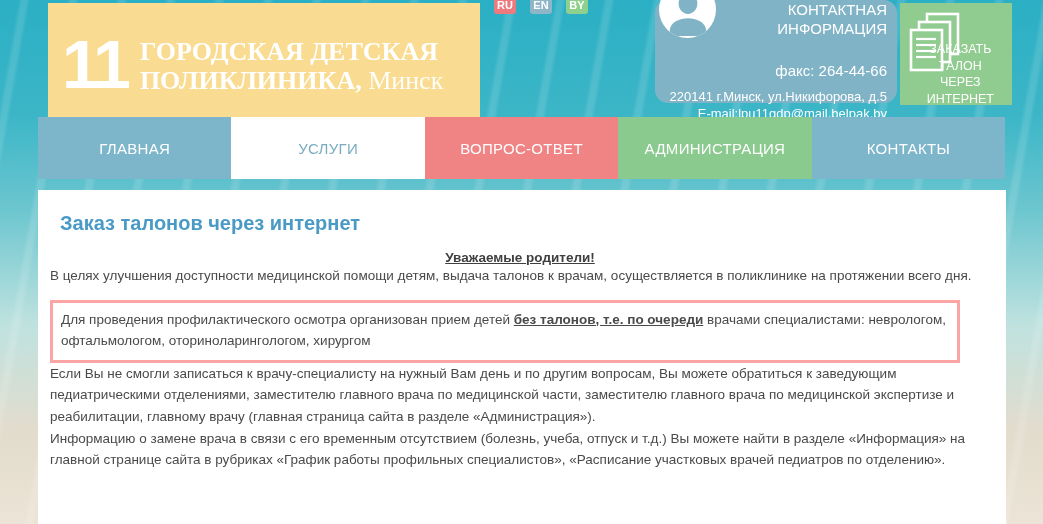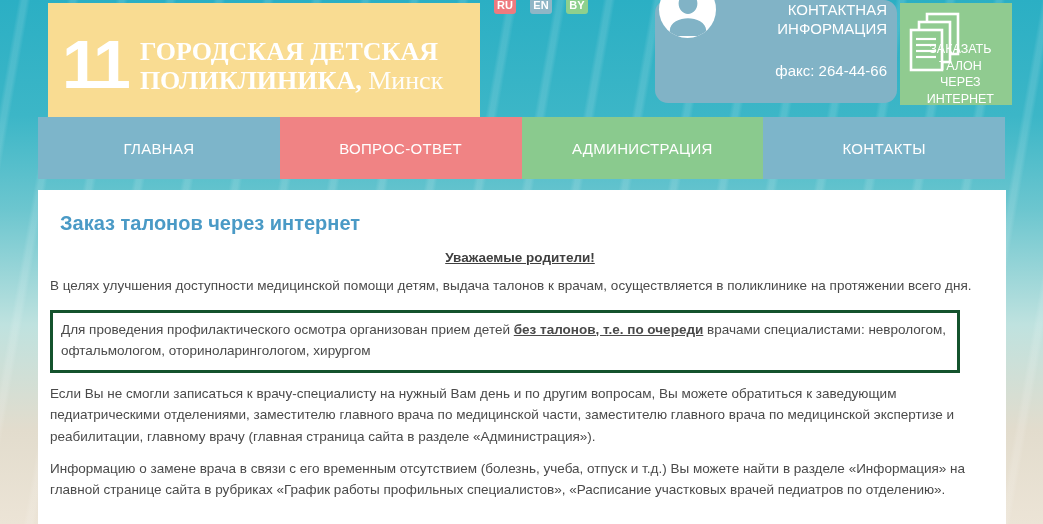--- a/index.html
+++ b/index.html
@@ -41,22 +41,22 @@
   .nav{position:absolute;left:38px;top:117px;width:967px;height:62px;display:flex;}
   .nav-tab{flex:1;display:flex;align-items:center;justify-content:center;font-size:15px;color:#fff;cursor:pointer;letter-spacing:.3px;}
   .tab-0{background:#7db5ca}.tab-1{background:#ffffff;color:#7babc0}.tab-2{background:#8aca8e}
   .tab-3{background:#f08384}.tab-4{background:#7db5ca}
 
   
   .main{position:absolute;left:38px;top:190px;width:968px;height:385px;background:#fff;box-sizing:border-box;
         padding:12px 16px 16px 12px;color:#4a4a4a;font-size:13.5px;}
   .page-title{color:#4a9ac6;font-size:20px;font-weight:bold;margin:10px 0 0 10px;}
   .greeting{text-align:center;font-weight:bold;text-decoration:underline;margin-top:15px;color:#3f3f3f;font-size:13.5px;}
-  .para{margin-top:10px;line-height:1.6;}
-  .highlight-box{border:3px solid #14532d;margin:13px 30px 0 0;padding:3px 10px 8px 8px;}
+  .para{line-height:1.6;}
+  .highlight-box{border:3px solid #fca5a5;margin:13px 30px 0 0;padding:3px 10px 8px 8px;}
   .highlight-box .para{margin-top:3px;}
   .emph{font-weight:bold;text-decoration:underline;}
   ul.schedule{margin:9px 0 0 0;padding-left:30px;}
   ul.schedule li{line-height:1.65;}
 </style>
 </head>
 <body>
 
 <div class="logo">
   <span class="logo-number">11</span>
@@ -80,20 +80,24 @@
     </svg>
   </div>
   <div class="contact-title">
     <span>КОНТАКТНАЯ</span><br>
     <span>ИНФОРМАЦИЯ</span>
   </div>
   <div class="contact-phones">
     <br>
     <span>факс: 264-44-66</span>
   </div>
+  <div class="contact-address">
+    <span>220141 г.Минск, ул.Никифорова, д.5</span><br>
+    <span>E-mail:lpu11gdp@mail.belpak.by</span>
+  </div>
 </div>
 
 <div class="order-btn">
   <span class="order-icon">
     <svg width="58" height="64" viewBox="0 0 58 64" xmlns="http://www.w3.org/2000/svg">
       <rect x="21" y="3" width="31" height="40" fill="none" stroke="#fff" stroke-width="2.6"></rect>
       <rect x="13" y="11" width="31" height="40" fill="#90cb90" stroke="#fff" stroke-width="2.6"></rect>
       <rect x="5" y="19" width="31" height="40" fill="#90cb90" stroke="#fff" stroke-width="2.6"></rect>
       <line x1="10" y1="28" x2="30" y2="28" stroke="#fff" stroke-width="2.2"></line>
       <line x1="10" y1="34" x2="30" y2="34" stroke="#fff" stroke-width="2.2"></line>
@@ -104,20 +108,21 @@
   <span class="order-text">
     <span>ЗАКАЗАТЬ</span><br>
     <span>ТАЛОН</span><br>
     <span>ЧЕРЕЗ</span><br>
     <span>ИНТЕРНЕТ</span>
   </span>
 </div>
 
 <div class="nav">
   <div class="nav-tab tab-0">ГЛАВНАЯ</div>
+  <div class="nav-tab tab-1">УСЛУГИ</div>
   <div class="nav-tab tab-3">ВОПРОС-ОТВЕТ</div>
   <div class="nav-tab tab-2">АДМИНИСТРАЦИЯ</div>
   <div class="nav-tab tab-4">КОНТАКТЫ</div>
 </div>
 
 <div class="main">
   <div class="page-title">Заказ талонов через интернет</div>
   <div class="greeting">Уважаемые родители!</div>
   <div class="para">В целях улучшения доступности медицинской помощи детям, выдача талонов к врачам, осуществляется  в поликлинике на протяжении всего дня.</div>
 

